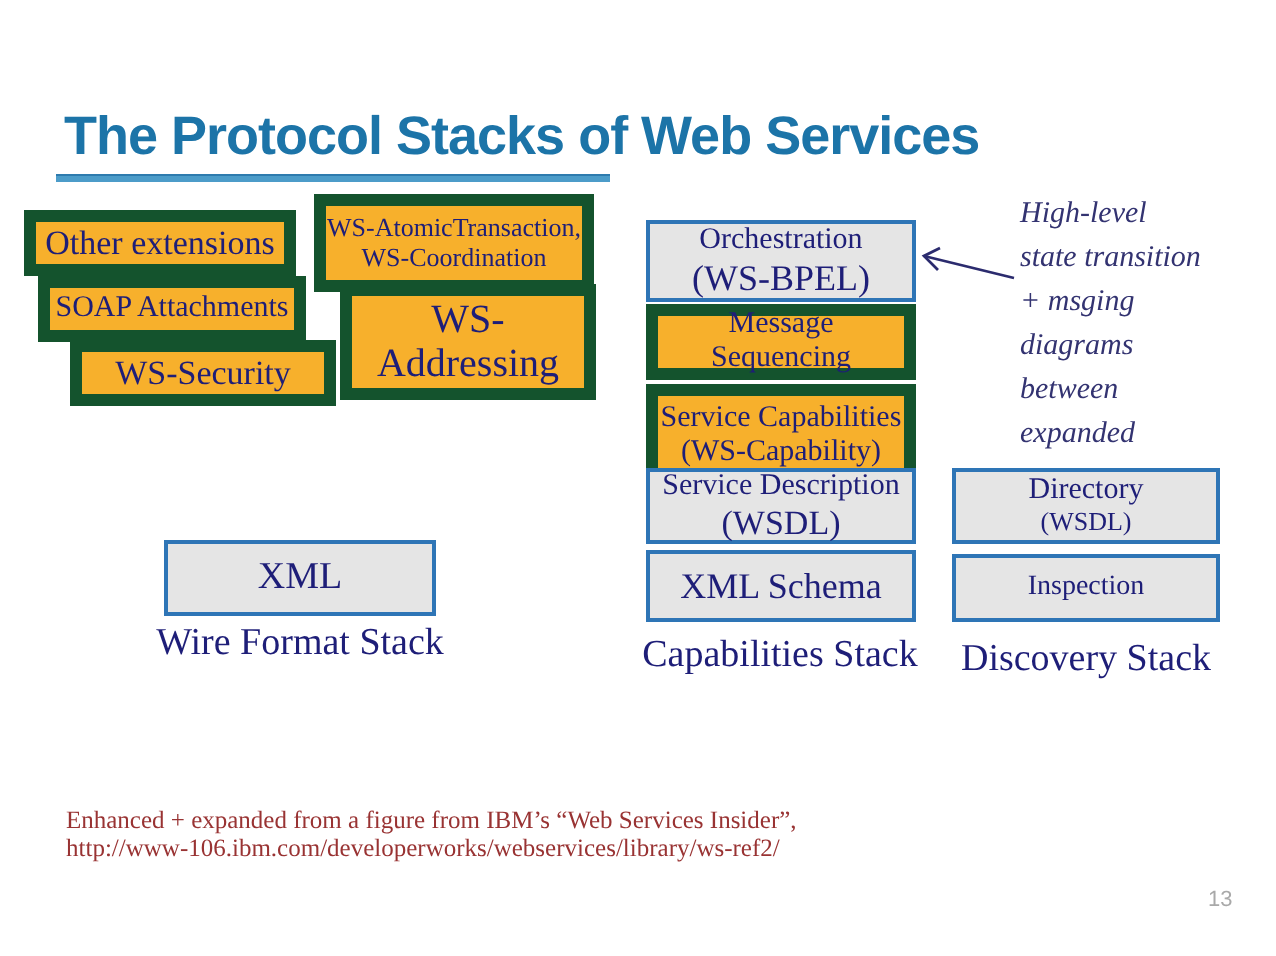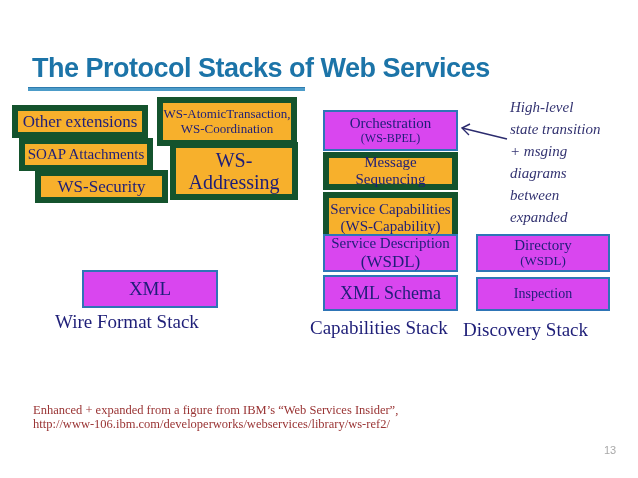--- a/index.html
+++ b/index.html
@@ -16,27 +16,27 @@
     position:absolute; left:28px; top:87px; width:277px; height:3px;
     background:#4C9CC9; border-top:1px solid #2E7BAE;
   }
   .box {
     position:absolute; box-sizing:border-box;
     display:flex; flex-direction:column; align-items:center; justify-content:center;
     text-align:center; color:#1E1E78; line-height:1.12;
     font-family:"Liberation Serif", serif;
   }
   .orange { background:#F7B02C; border:6px solid #14532d; }
-  .blue   { background:#d946ef; border:2px solid #2E75B6; }
+  .blue   { background:#e5e5e5; border:2px solid #2E75B6; }
   .line { display:block; }
-  .lg18 { font-size:12px; }
+  .lg18 { font-size:18px; }
   .lg17 { font-size:17px; }
   .sm13 { font-size:13px; }
   .stack-label {
-    position:absolute; text-align:left; color:#1E1E78;
+    position:absolute; text-align:center; color:#1E1E78;
     font-size:19px; font-family:"Liberation Serif", serif; white-space:nowrap;
   }
   .annotation {
     position:absolute; left:510px; top:96px; width:128px;
     font-style:italic; font-size:15px; line-height:22px;
     color:#333371; font-family:"Liberation Serif", serif;
   }
   .citation {
     position:absolute; left:33px; top:403px; width:440px;
     font-size:12.5px; line-height:14px; color:#993333;

